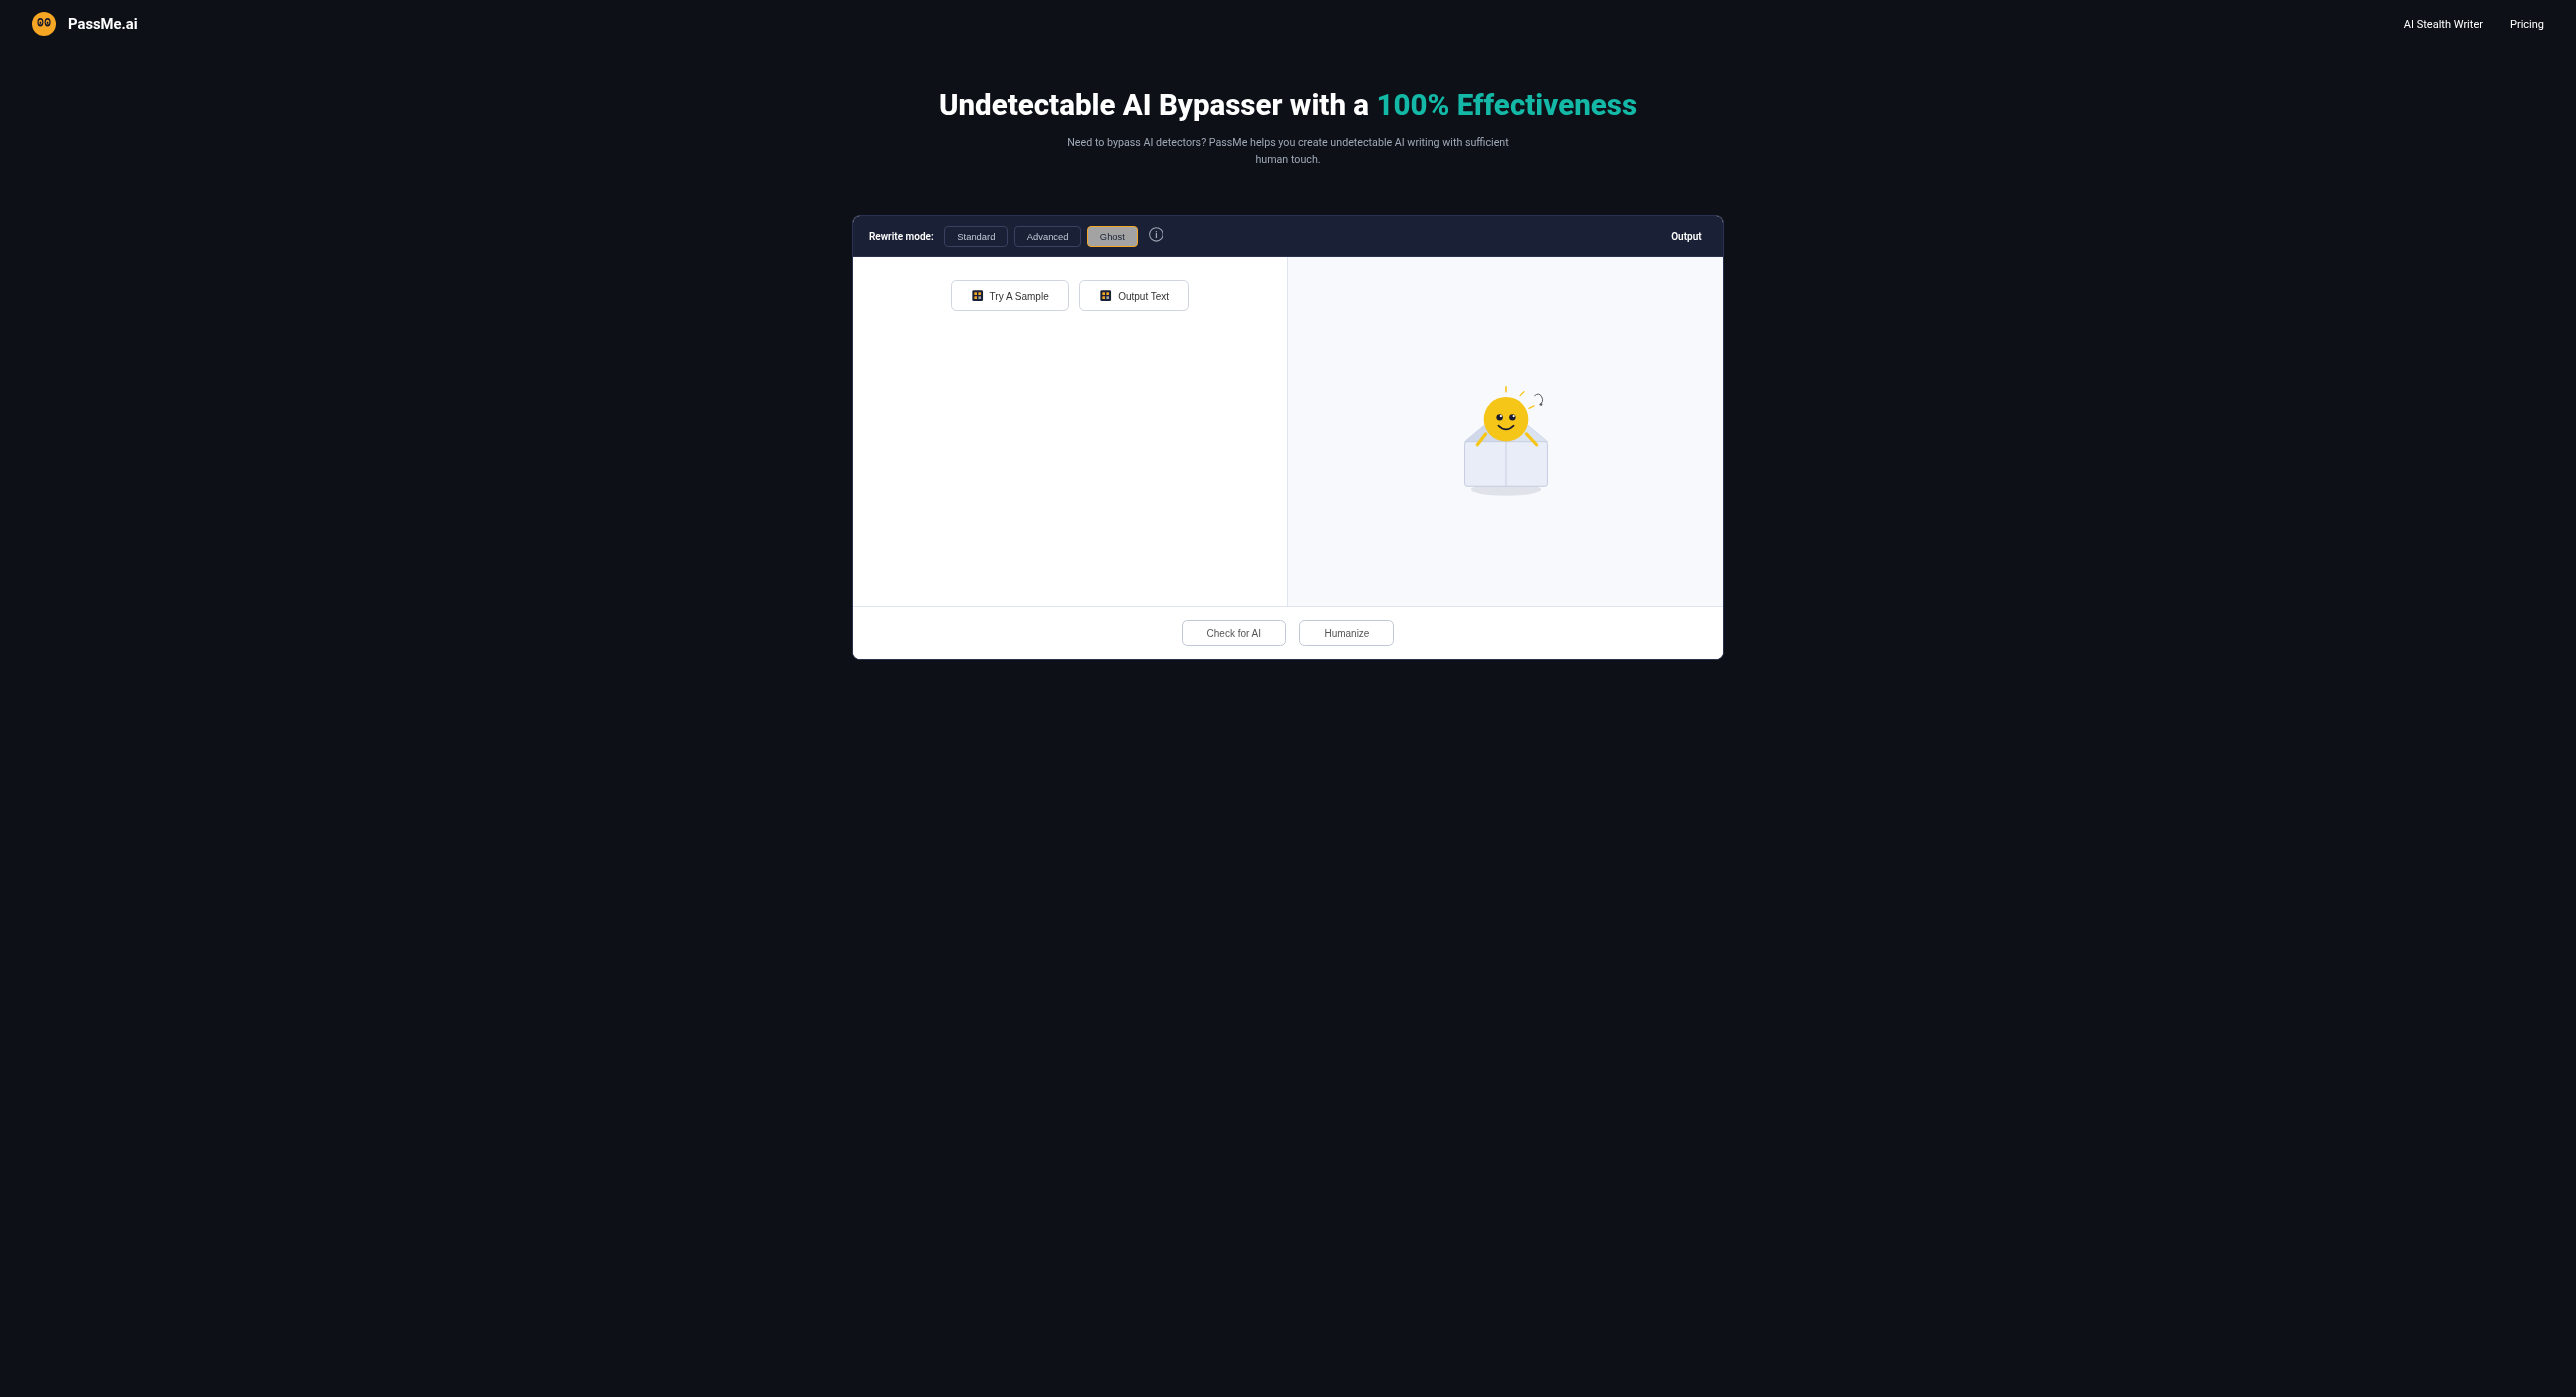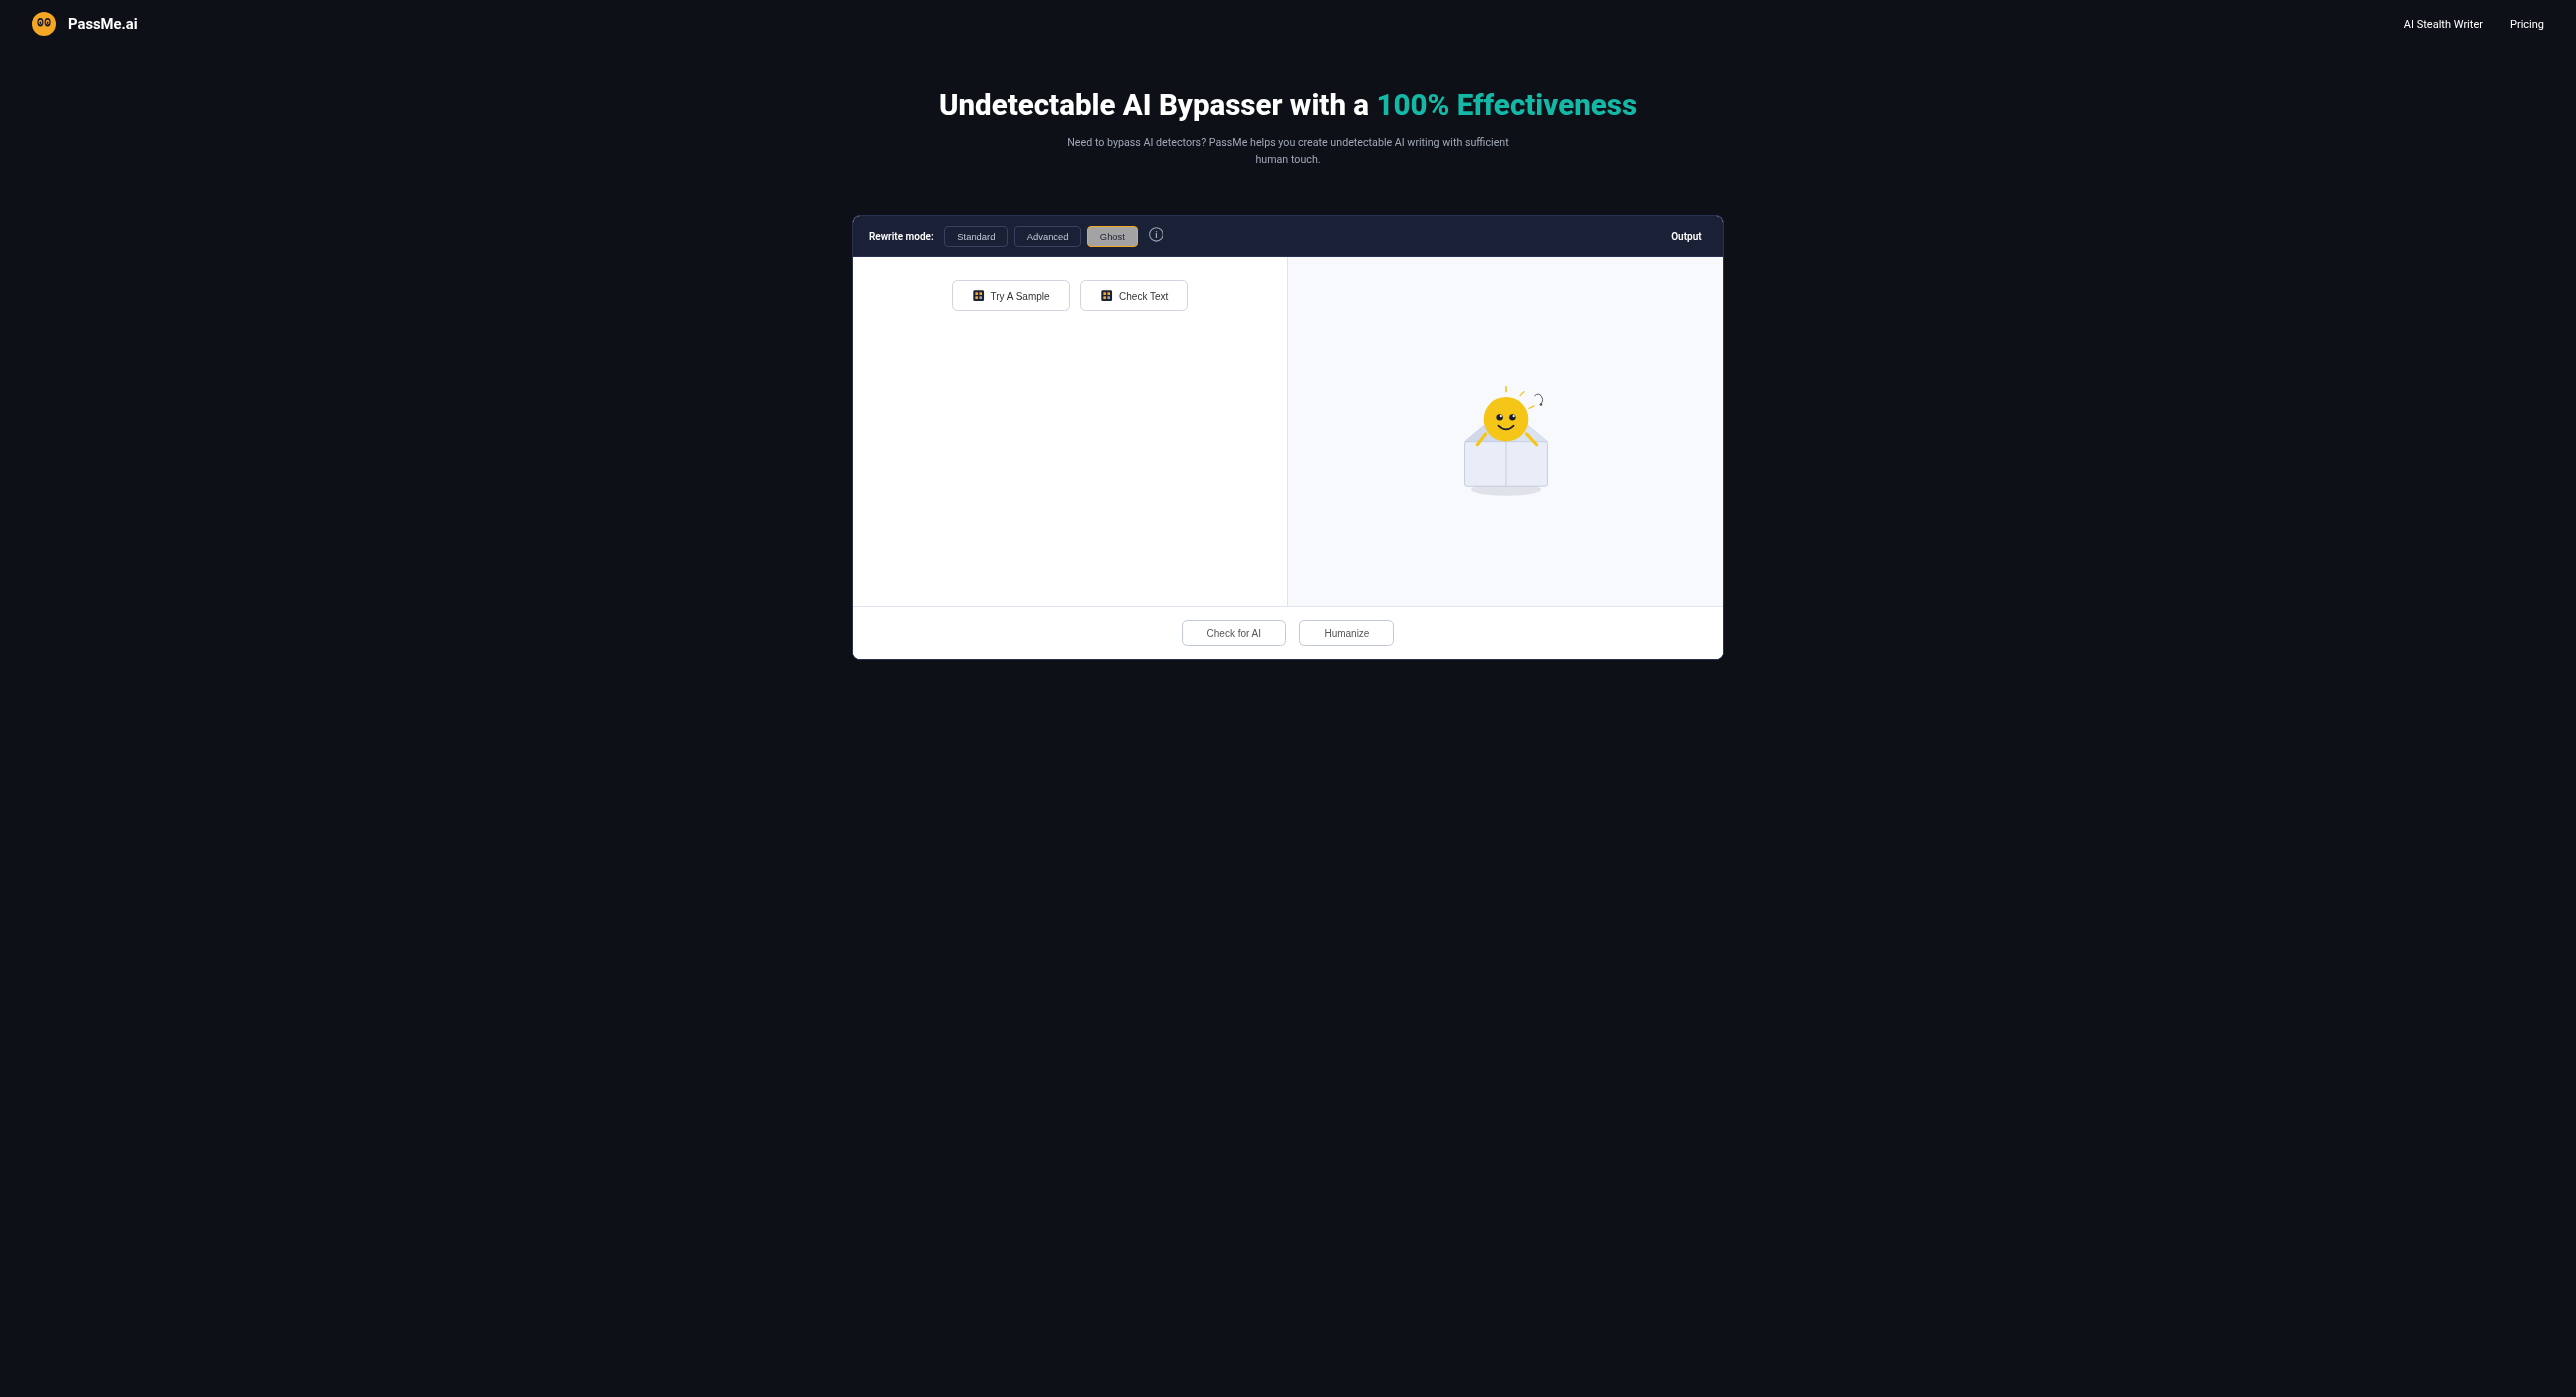--- a/index.html
+++ b/index.html
@@ -310,21 +310,21 @@
           <span>Try A Sample</span>
         </button>
         <button class="action-btn">
           <svg class="btn-icon" viewBox="0 0 20 20" xmlns="http://www.w3.org/2000/svg">
             <rect x="2" y="2" width="16" height="16" rx="2" fill="#1a2035"></rect>
             <rect x="5" y="5" width="4" height="4" rx="0.5" fill="#f5a623"></rect>
             <rect x="11" y="5" width="4" height="4" rx="0.5" fill="#f5a623"></rect>
             <rect x="5" y="11" width="4" height="4" rx="0.5" fill="#f5a623"></rect>
             <rect x="11" y="11" width="4" height="4" rx="0.5" fill="#a0a0a0"></rect>
           </svg>
-          <span>Check Text</span>
+          <span>Output Text</span>
         </button>
       </div>
     </div>
 
     <div class="output-panel">
       <div class="mascot-container">
 
         <svg class="mascot-svg" viewBox="0 0 200 210" xmlns="http://www.w3.org/2000/svg">
 
           <ellipse cx="100" cy="195" rx="55" ry="10" fill="#c8ccd8" opacity="0.5"></ellipse>

